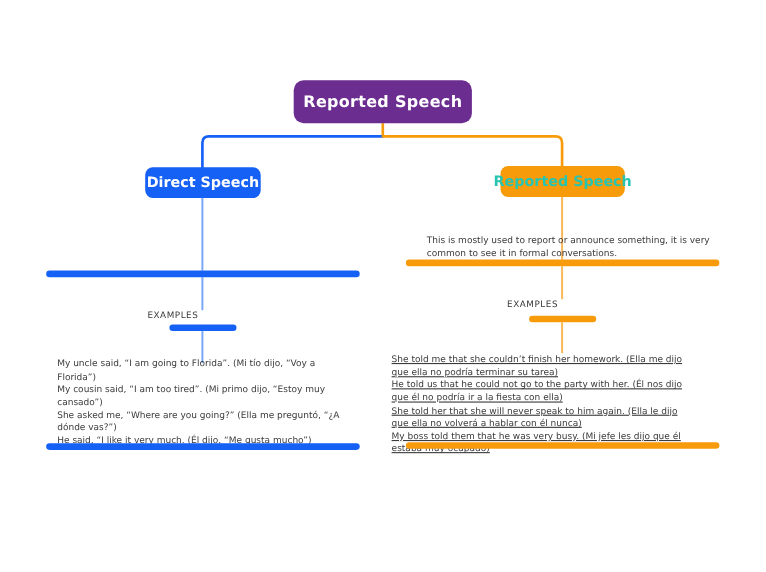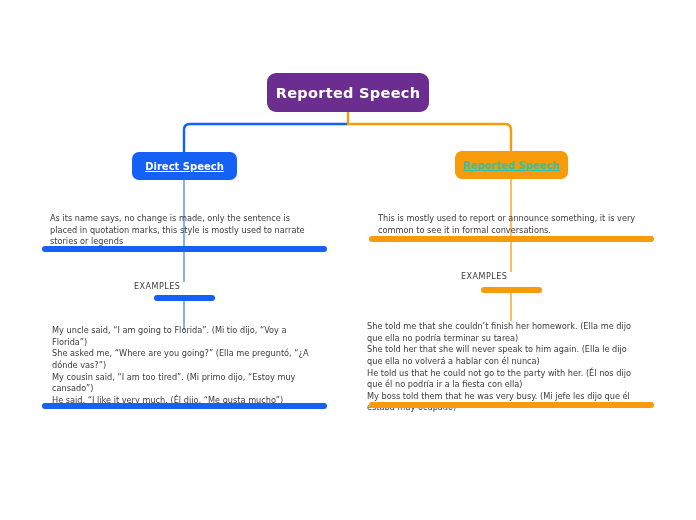--- a/index.html
+++ b/index.html
@@ -59,24 +59,23 @@
   .branch-node {
     position: absolute;
     height: 28px;
     border-radius: 7px;
     display: flex;
     align-items: center;
     justify-content: center;
     z-index: 5;
   }
   .branch-node-label {
-    font-size: 10px;
+    font-size: 13px;
     font-weight: bold;
     white-space: nowrap;
-    text-decoration: underline;
   }
   .branch-left {
     left: 132px;
     top: 152px;
     width: 105px;
     background: #1560f5;
   }
   .branch-left .branch-node-label { color: #ffffff; }
 
   .branch-right {
@@ -92,24 +91,24 @@
     position: absolute;
     font-size: 8.2px;
     line-height: 1.42;
     color: #3b3b3b;
   }
   .text-block p {
     margin: 0;
   }
 
   .desc-left  { left: 50px;  top: 213px; width: 260px; }
-  .desc-right { left: 378px; top: 213px; width: 272px; }
+  .desc-right { left: 388px; top: 213px; width: 272px; }
 
   .examples-left  { left: 52px;  top: 325px; width: 268px; }
-  .examples-right { left: 367px; top: 321px; width: 268px; }
+  .examples-right { left: 356px; top: 321px; width: 268px; text-decoration: underline; }
 
   
   .bar {
     position: absolute;
     border-radius: 4px;
     z-index: 3;
   }
   .bar-blue   { background: #1560f5; }
   .bar-orange { background: #f79b0b; }
 
@@ -163,45 +162,42 @@
   </div>
 
   <div class="branch-node branch-left">
     <span class="branch-node-label">Direct Speech</span>
   </div>
 
   <div class="branch-node branch-right">
     <span class="branch-node-label">Reported Speech</span>
   </div>
 
-  <div class="text-block desc-left">
-    <p>As its name says, no change is made, only the sentence is placed in quotation marks, this style is mostly used to narrate stories or legends</p>
-  </div>
   <div class="bar bar-blue bar-desc-left"></div>
 
   <div class="text-block desc-right">
     <p>This is mostly used to report or announce something, it is very common to see it in formal conversations.</p>
   </div>
   <div class="bar bar-orange bar-desc-right"></div>
 
   <div class="examples-caption caption-left">EXAMPLES</div>
   <div class="bar bar-blue bar-ex-head-left"></div>
 
   <div class="examples-caption caption-right">EXAMPLES</div>
   <div class="bar bar-orange bar-ex-head-right"></div>
 
   <div class="text-block examples-left">
     <p>My uncle said, “I am going to Florida”. (Mi tío dijo, “Voy a Florida”)</p>
+    <p>My cousin said, “I am too tired”. (Mi primo dijo, “Estoy muy cansado”)</p>
     <p>She asked me, “Where are you going?” (Ella me preguntó, “¿A dónde vas?”)</p>
-    <p>My cousin said, “I am too tired”. (Mi primo dijo, “Estoy muy cansado”)</p>
     <p>He said, “I like it very much. (Él dijo, “Me gusta mucho”)</p>
   </div>
   <div class="bar bar-blue bar-ex-left"></div>
 
   <div class="text-block examples-right">
     <p>She told me that she couldn’t finish her homework. (Ella me dijo que ella no podría terminar su tarea)</p>
+    <p>He told us that he could not go to the party with her. (Él nos dijo que él no podría ir a la fiesta con ella)</p>
     <p>She told her that she will never speak to him again. (Ella le dijo que ella no volverá a hablar con él nunca)</p>
-    <p>He told us that he could not go to the party with her. (Él nos dijo que él no podría ir a la fiesta con ella)</p>
     <p>My boss told them that he was very busy. (Mi jefe les dijo que él estaba muy ocupado)</p>
   </div>
   <div class="bar bar-orange bar-ex-right"></div>
 
 </div>
 
 </body></html>

